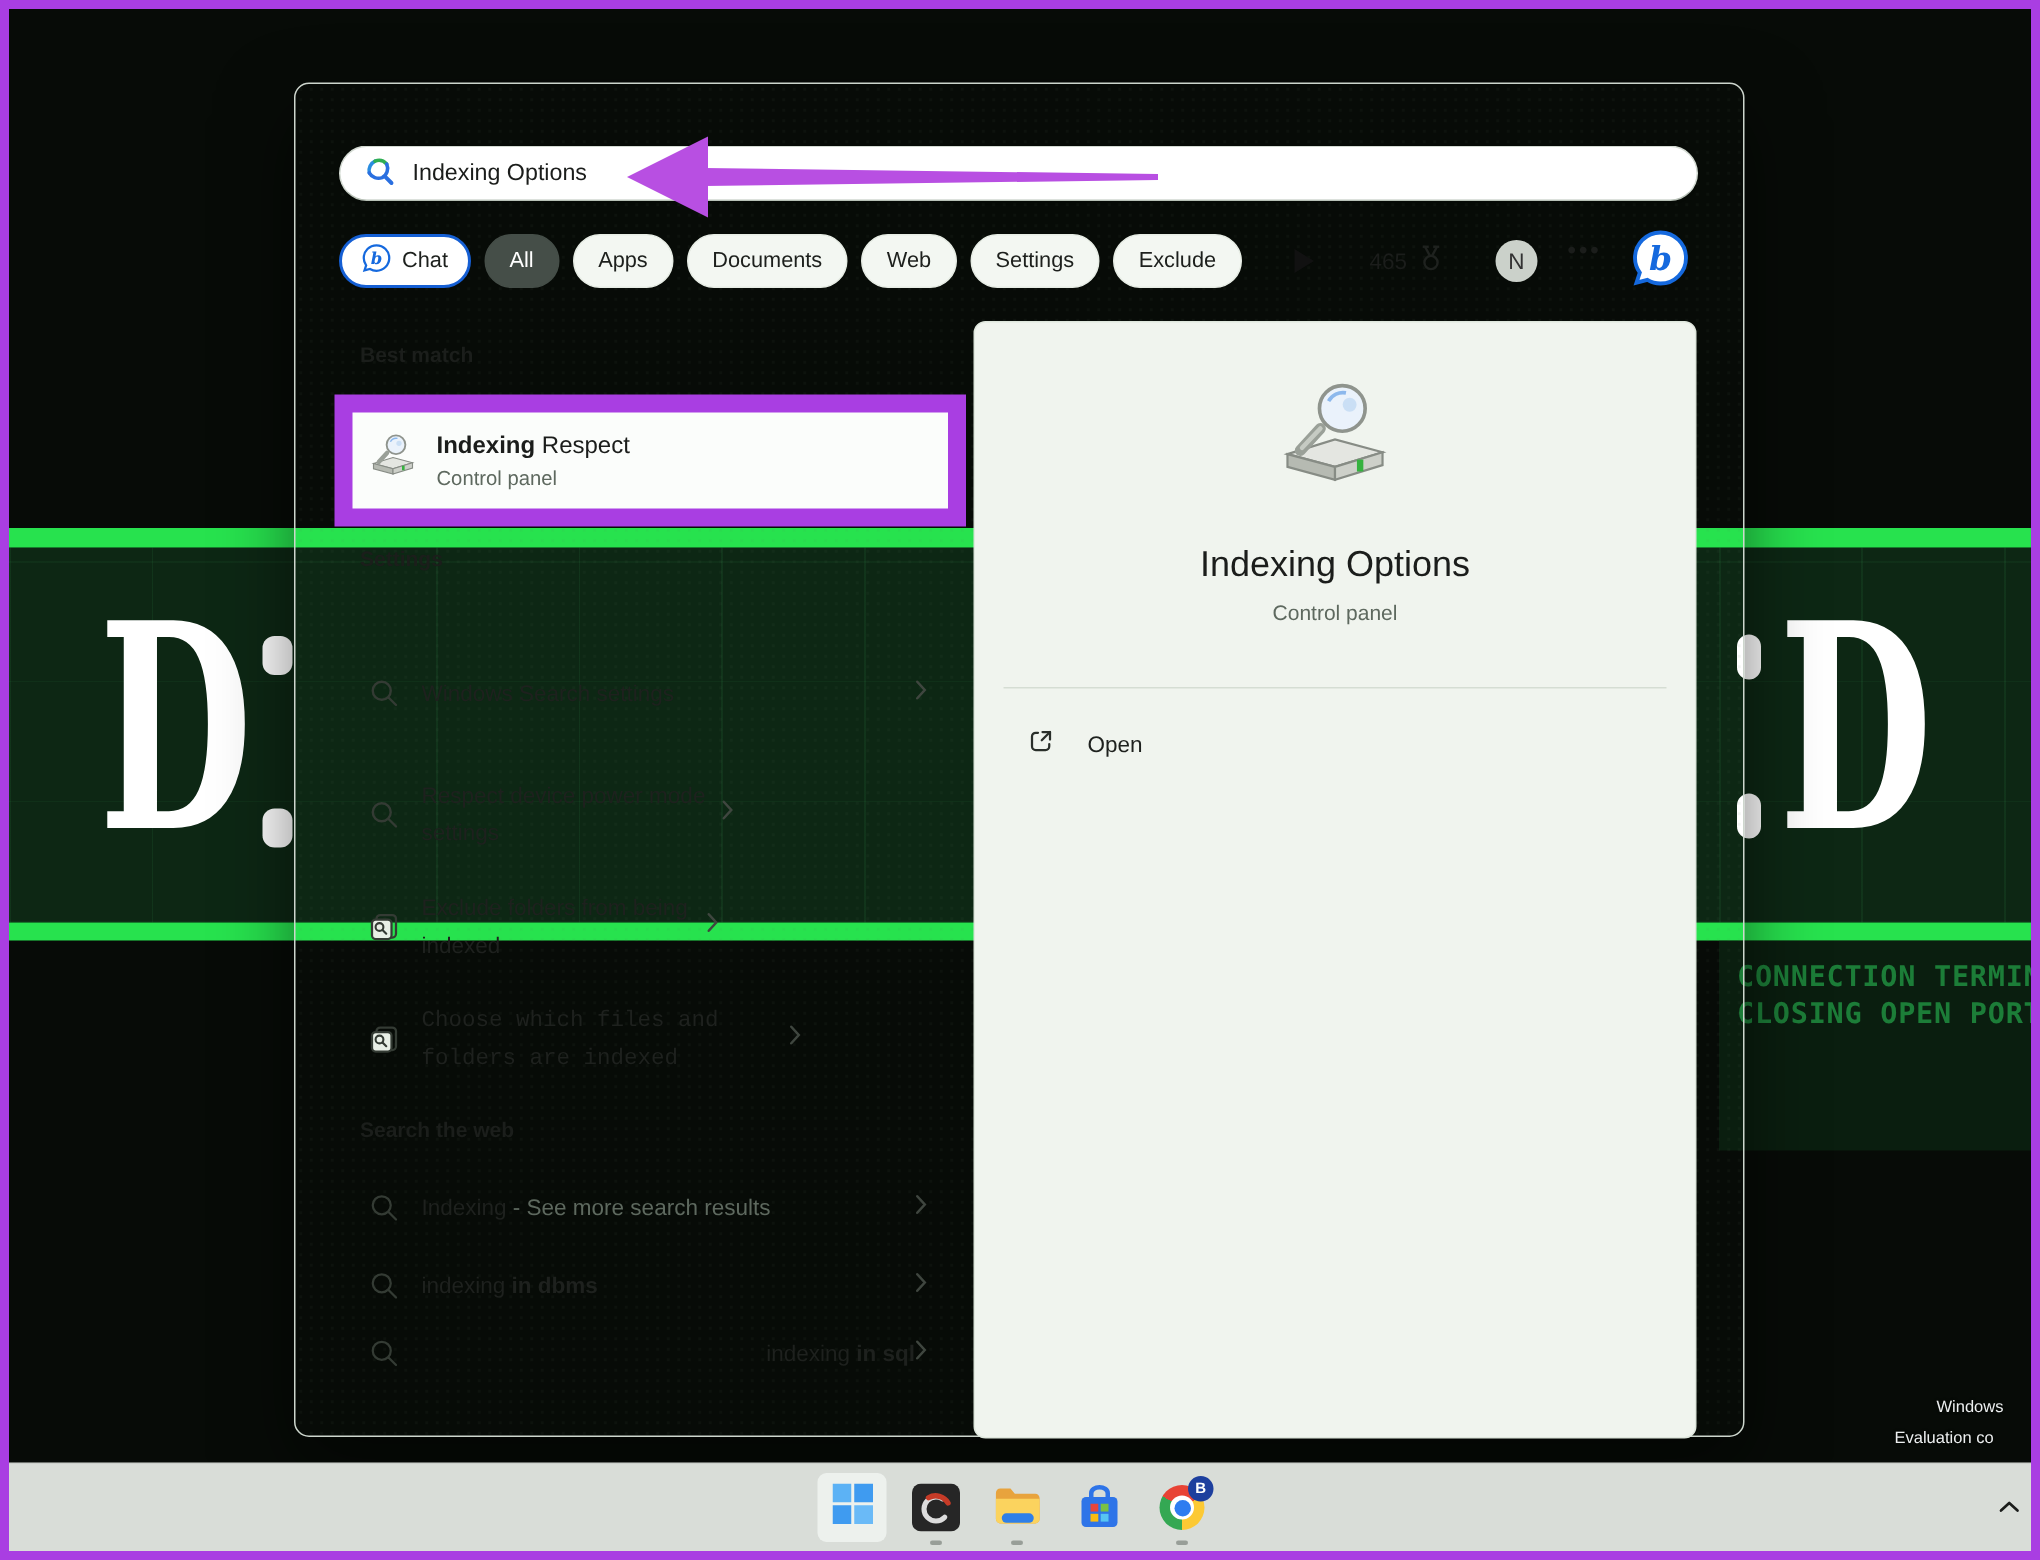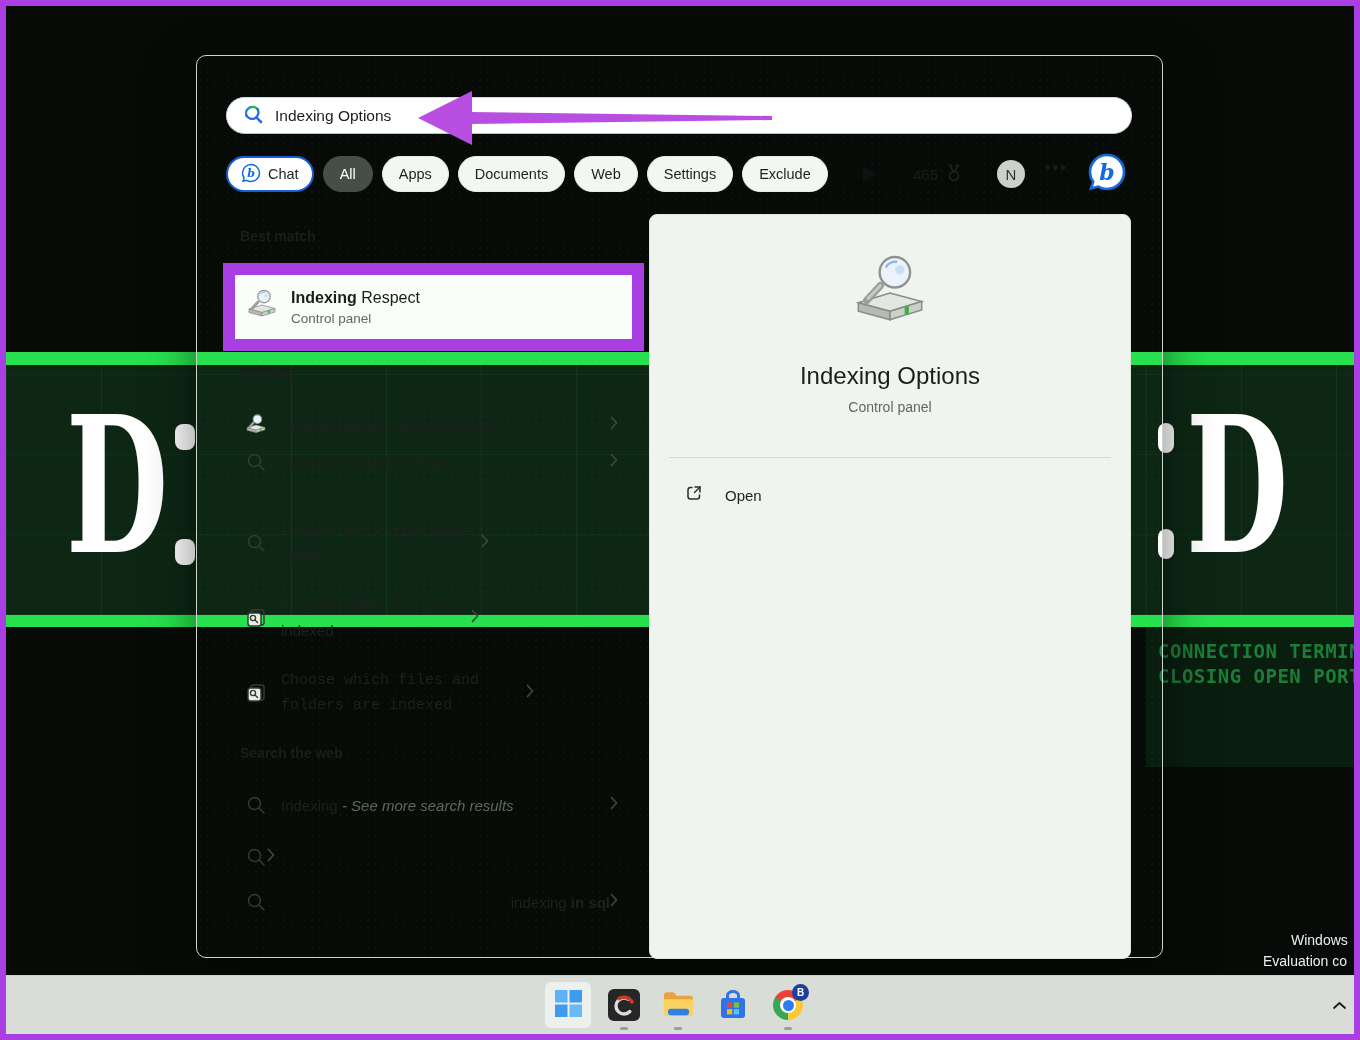--- a/index.html
+++ b/index.html
@@ -20,21 +20,21 @@
                 font-size:190px; line-height:1; transform:scaleX(.62); transform-origin:left top; }
   .bl-left { left:60px; } .bl-right { left:1180px; }
   .frag { position:absolute; background:#fff; border-radius:8px; }
   .f1 { left:169px; top:418px; width:20px; height:26px; }
   .f2 { left:169px; top:533px; width:20px; height:26px; }
   .f3 { left:1152px; top:417px; width:16px; height:30px; }
   .f4 { left:1152px; top:523px; width:16px; height:30px; }
 
   .terminal { position:absolute; left:1152px; top:633px; font-family:"DejaVu Sans Mono", monospace;
               font-size:19px; font-weight:bold; color:#1c7d38; letter-spacing:.5px; white-space:nowrap; line-height:25px; }
-  .watermark { position:absolute; color:#edf0f0; font-size:14px; white-space:nowrap; text-shadow:0 0 2px rgba(0,0,0,.6); }
+  .watermark { position:absolute; color:#edf0f0; font-size:11px; white-space:nowrap; text-shadow:0 0 2px rgba(0,0,0,.6); }
   .wm1 { left:1285px; top:926px; } .wm2 { left:1257px; top:947px; }
 
   
   .flyout { position:absolute; left:190px; top:49px; width:967px; height:903px; border-radius:10px;
             background:linear-gradient(#ebf1e9,#e5ece4); border:1px solid #cdd6cd; box-shadow:0 20px 50px rgba(0,0,0,.5);
             background-image:radial-gradient(rgba(90,115,90,.07) 1px, transparent 1px); background-size:7px 7px; }
 
   .searchbox { position:absolute; left:29px; top:41px; width:906px; height:37px; background:#fff;
                border:1px solid #d3dad2; border-bottom-color:#b9c2b8; border-radius:19px;
                display:flex; align-items:center; padding-left:15px; box-shadow:0 1px 2px rgba(0,0,0,.08); }
@@ -70,21 +70,21 @@
 
   .row { position:absolute; left:29px; width:414px; display:flex; align-items:center;
          padding-left:19px; padding-right:22px; }
   .row .ic { width:22px; display:flex; justify-content:center; flex-shrink:0; }
   .row .lbl { margin-left:14px; font-size:15px; color:#1e211e; line-height:25px; flex:1; }
   .row .chev { flex-shrink:0; }
   .r1 { top:345px; height:48px; } .r2 { top:382px; height:48px; } .r3 { top:449px; height:75px; }
   .r4 { top:524px; height:75px; } .r5 { top:599px; height:75px; }
   .r6 { top:725px; height:48px; } .r7 { top:777px; height:48px; } .r8 { top:822px; height:48px;text-align:right; }
   .w200 { max-width:200px; } .w190 { max-width:190px; } .w245 { max-width:245px;font-family:Liberation Mono, monospace; }
-  .gray { color:#5e695f;font-style:italic; } .bold { font-weight:bold; }
+  .gray { color:#5e695f; } .bold { font-weight:bold; }
 
   .detail { position:absolute; left:452px; top:158px; width:482px; height:745px; background:#f0f4ee;
             border:1px solid #dfe7dd; border-radius:8px; display:flex; flex-direction:column; align-items:center; }
   .detail-title { margin-top:26px; font-size:24px; color:#1b1d1b; }
   .detail-sub { margin-top:9px; font-size:14px; color:#5e695f; }
   .divider { width:442px; height:1px; background:#d5ddd3; margin-top:42px; }
   .open-row { width:442px; display:flex; align-items:center; margin-top:26px; padding-left:16px; gap:22px; }
   .open-lbl { font-size:15px; color:#1e211e; }
 
   
@@ -199,36 +199,20 @@
         </span>
         <span class="hl-text">
           <div class="hl-title"><span class="bold">Indexing</span><span> Respect</span></div>
           <div class="hl-sub">Control panel</div>
         </span>
       </div>
     </div>
 
     <div class="sec-header h-set">Settings</div>
 
-    <div class="row r1">
-      <span class="ic">
-        <svg width="22" height="22" viewBox="0 0 64 64">
-          <path d="M6 40 L32 32 L58 39 L32 47 Z" fill="#e4e6e1" stroke="#878c85" stroke-width="2"></path>
-          <path d="M6 40 L32 47 L32 54 L6 47 Z" fill="#b6bab2" stroke="#878c85" stroke-width="2"></path>
-          <path d="M58 39 L32 47 L32 54 L58 46 Z" fill="#cdd0c9" stroke="#878c85" stroke-width="2"></path>
-          <rect x="44" y="43" width="3.5" height="6" fill="#35b23f"></rect>
-          <line x1="24" y1="26" x2="13" y2="38" stroke="#9aa098" stroke-width="7" stroke-linecap="round"></line>
-          <circle cx="36" cy="15" r="12.5" fill="#eaf2fb" stroke="#8f948d" stroke-width="3"></circle>
-        </svg>
-      </span>
-      <span class="lbl">Change how Windows searches</span>
-      <span class="chev"><svg width="8" height="14" viewBox="0 0 8 14">
-              <path d="M1.5 1.5 L6.5 7 L1.5 12.5" fill="none" stroke="#3f463f" stroke-width="1.7" stroke-linecap="round"></path>
-            </svg></span>
-    </div>
 
     <div class="row r2">
       <span class="ic">
         <svg width="20" height="20" viewBox="0 0 20 20">
               <circle cx="8.5" cy="8.5" r="6" fill="none" stroke="#343b34" stroke-width="1.6"></circle>
               <line x1="13" y1="13" x2="18" y2="18" stroke="#343b34" stroke-width="1.6" stroke-linecap="round"></line>
             </svg>
       </span>
       <span class="lbl">Windows Search settings</span>
       <span class="chev"><svg width="8" height="14" viewBox="0 0 8 14">
@@ -294,20 +278,21 @@
             </svg></span>
     </div>
 
     <div class="row r7">
       <span class="ic">
         <svg width="20" height="20" viewBox="0 0 20 20">
               <circle cx="8.5" cy="8.5" r="6" fill="none" stroke="#343b34" stroke-width="1.5"></circle>
               <line x1="13" y1="13" x2="18" y2="18" stroke="#343b34" stroke-width="1.5" stroke-linecap="round"></line>
             </svg>
       </span>
+      <span class="lbl"><span>indexing </span><span class="bold">in dbms</span></span>
       <span class="chev"><svg width="8" height="14" viewBox="0 0 8 14">
               <path d="M1.5 1.5 L6.5 7 L1.5 12.5" fill="none" stroke="#3f463f" stroke-width="1.7" stroke-linecap="round"></path>
             </svg></span>
     </div>
 
     <div class="row r8">
       <span class="ic">
         <svg width="20" height="20" viewBox="0 0 20 20">
               <circle cx="8.5" cy="8.5" r="6" fill="none" stroke="#343b34" stroke-width="1.5"></circle>
               <line x1="13" y1="13" x2="18" y2="18" stroke="#343b34" stroke-width="1.5" stroke-linecap="round"></line>

